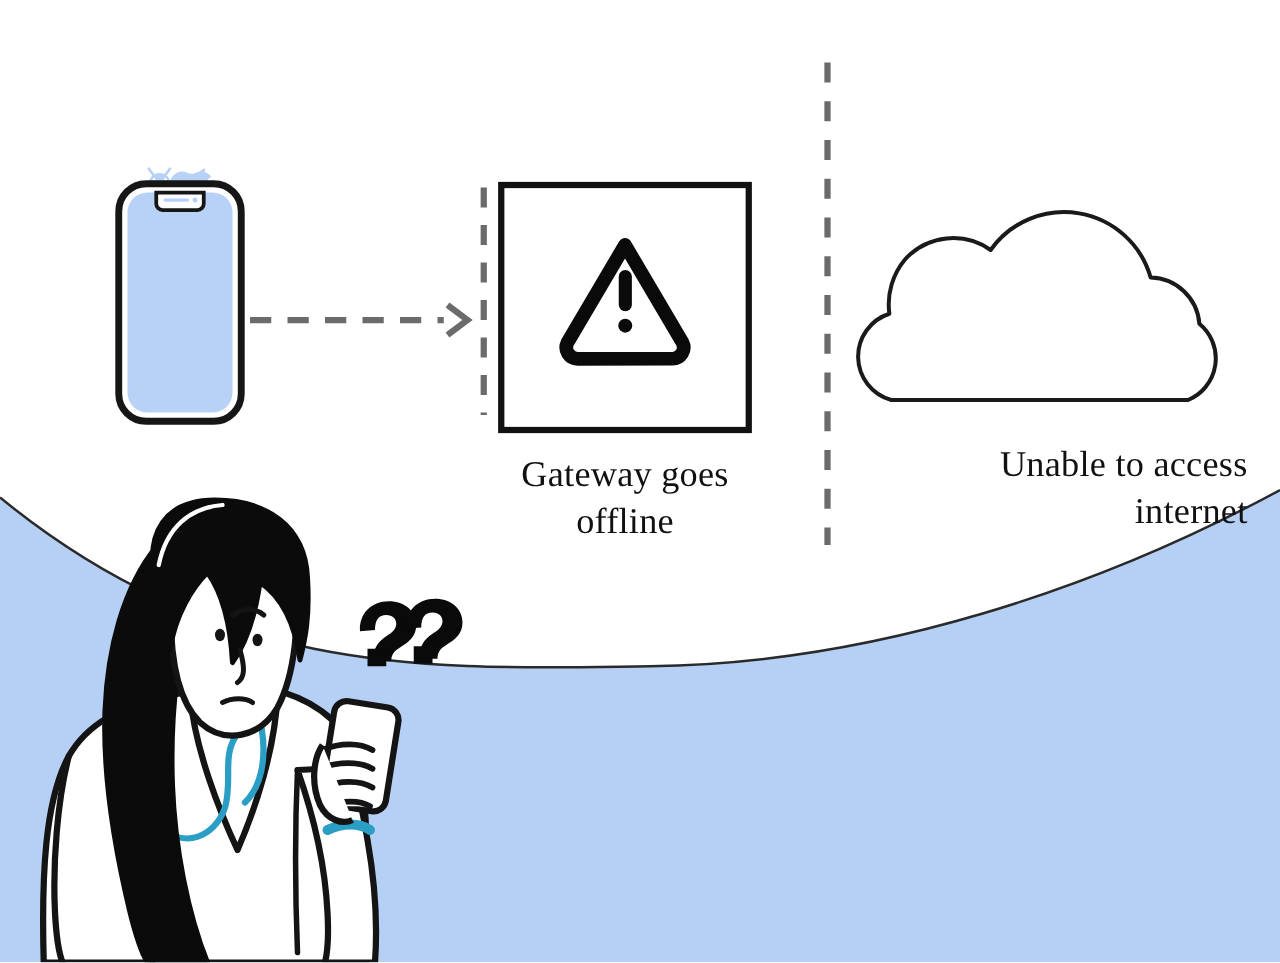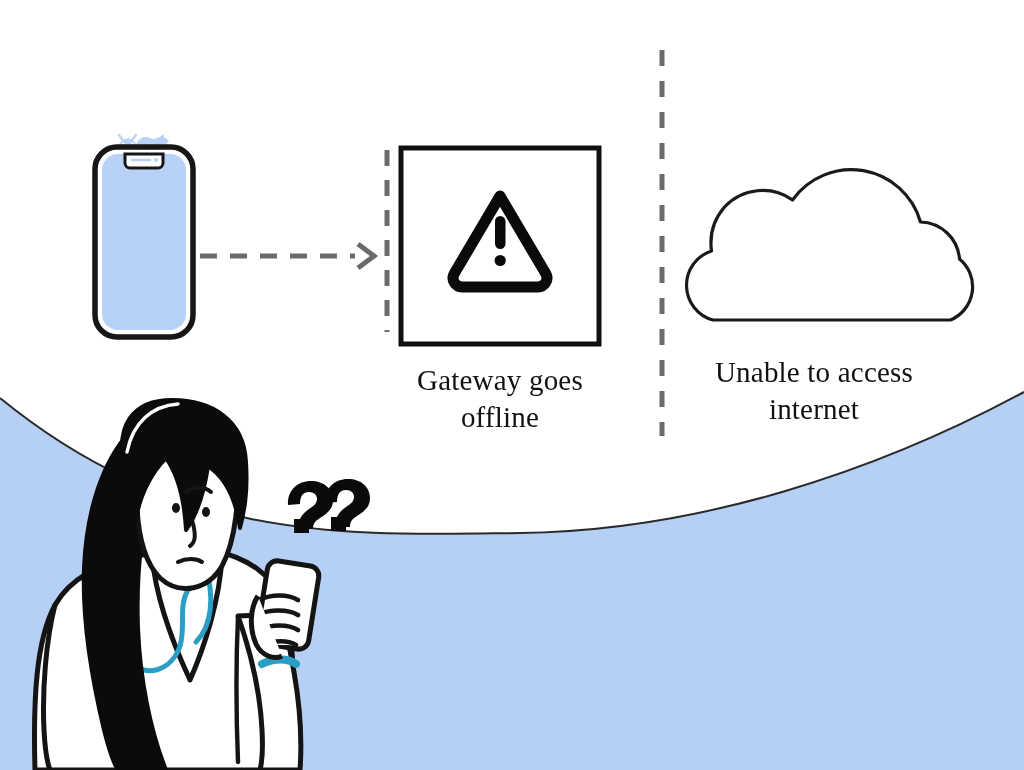--- a/index.html
+++ b/index.html
@@ -34,23 +34,24 @@
     color: #111111;
     white-space: pre-line;
     letter-spacing: 0.2px;
   }
   #gateway-label {
     left: 370px;
     top: 362px;
     width: 260px;
   }
   #cloud-label {
-    left: 674px;
+    left: 718px;
     top: 354px;
     width: 280px;
+    text-align: right;
   }
 </style>
 </head>
 <body>
 
 <div id="scene">
 
   <svg class="layer" viewBox="0 0 1024 770">
     <path d="M0,398 C 180,545 350,535 520,533 C 700,531 880,470 1024,392 L1024,770 L0,770 Z" fill="#b5d0f4"></path>
     <path d="M0,398 C 180,545 350,535 520,533 C 700,531 880,470 1024,392" fill="none" stroke="#2a2a2a" stroke-width="2"></path>

